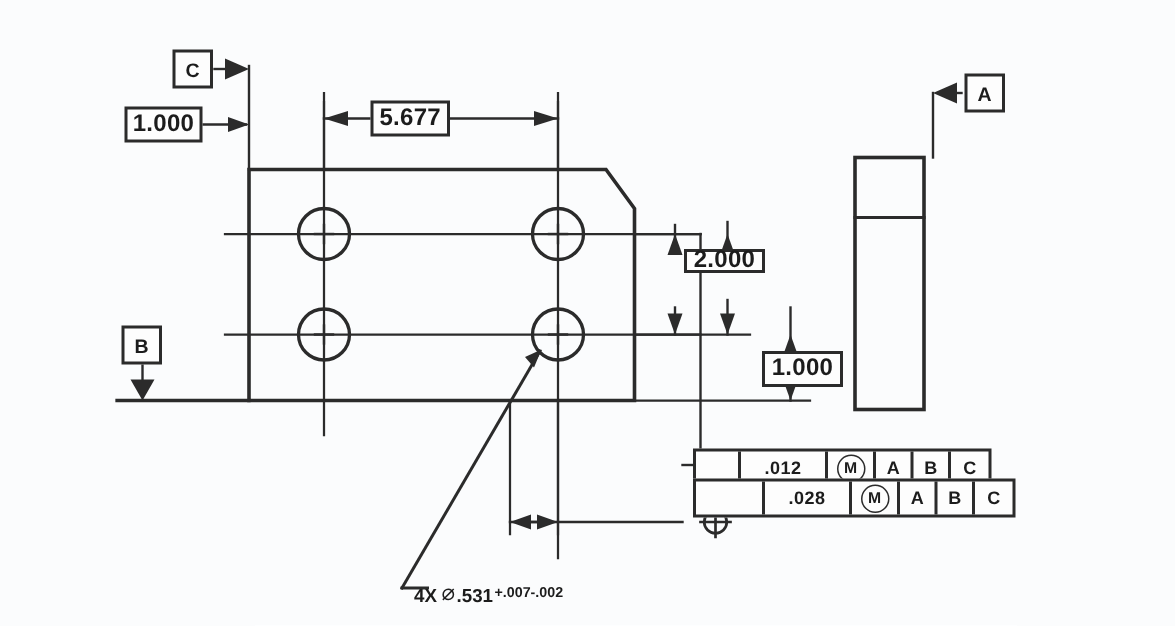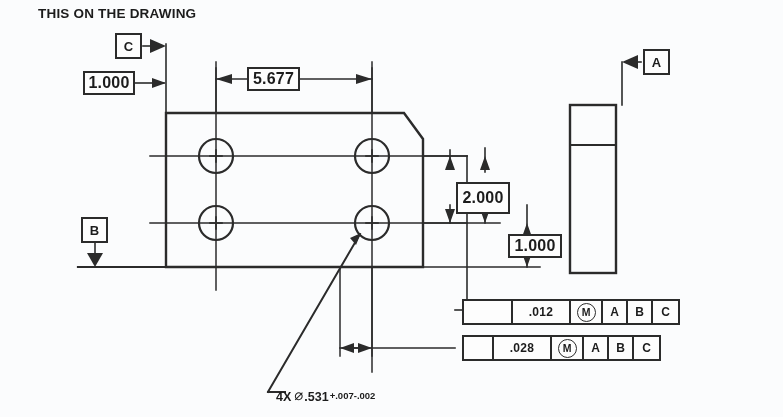--- a/index.html
+++ b/index.html
@@ -209,48 +209,47 @@
         <line x1="467" y1="312" x2="487" y2="312"></line>
       </g>
       <g stroke-width="1.8">
         <circle cx="477" cy="348" r="7.5"></circle>
         <line x1="477" y1="338" x2="477" y2="358"></line>
         <line x1="467" y1="348" x2="487" y2="348"></line>
       </g>
     </g>
   </svg>
 
-  <div class="title">THIS ON THE DRAWING</div>
 
   <div class="box datum-box" style="left:115px; top:33px; width:27px; height:26px;">C</div>
 
   <div class="box datum-box" style="left:643px; top:49px; width:27px; height:26px;">A</div>
 
   <div class="box datum-box" style="left:81px; top:217px; width:27px; height:26px;">B</div>
 
   <div class="box" style="left:83px; top:71px; width:52px; height:24px;">1.000</div>
 
   <div class="box" style="left:247px; top:67px; width:53px; height:24px;">5.677</div>
 
-  <div class="box" style="left:456px; top:182px; width:54px; height:32px;">2.000</div>
+  <div class="box" style="left:456px; top:166px; width:54px; height:16px;">2.000</div>
 
   <div class="box" style="left:508px; top:234px; width:54px; height:24px;">1.000</div>
 
-  <div class="fcf" style="left:462px; top:299px;padding-left:19px;">
+  <div class="fcf" style="left:462px; top:299px;">
     <div class="fcf-cell c-sym"></div>
     <div class="fcf-cell c-tol">.012</div>
     <div class="fcf-cell c-mod">
       <span class="mmc">M</span>
     </div>
     <div class="fcf-cell c-dat">A</div>
     <div class="fcf-cell c-dat">B</div>
     <div class="fcf-cell c-dat">C</div>
   </div>
 
-  <div class="fcf" style="left:462px; top:335px;">
+  <div class="fcf" style="left:462px; top:319px;padding-left:16px;">
     <div class="fcf-cell c-sym"></div>
     <div class="fcf-cell c-tol">.028</div>
     <div class="fcf-cell c-mod">
       <span class="mmc">M</span>
     </div>
     <div class="fcf-cell c-dat">A</div>
     <div class="fcf-cell c-dat">B</div>
     <div class="fcf-cell c-dat">C</div>
   </div>
 

